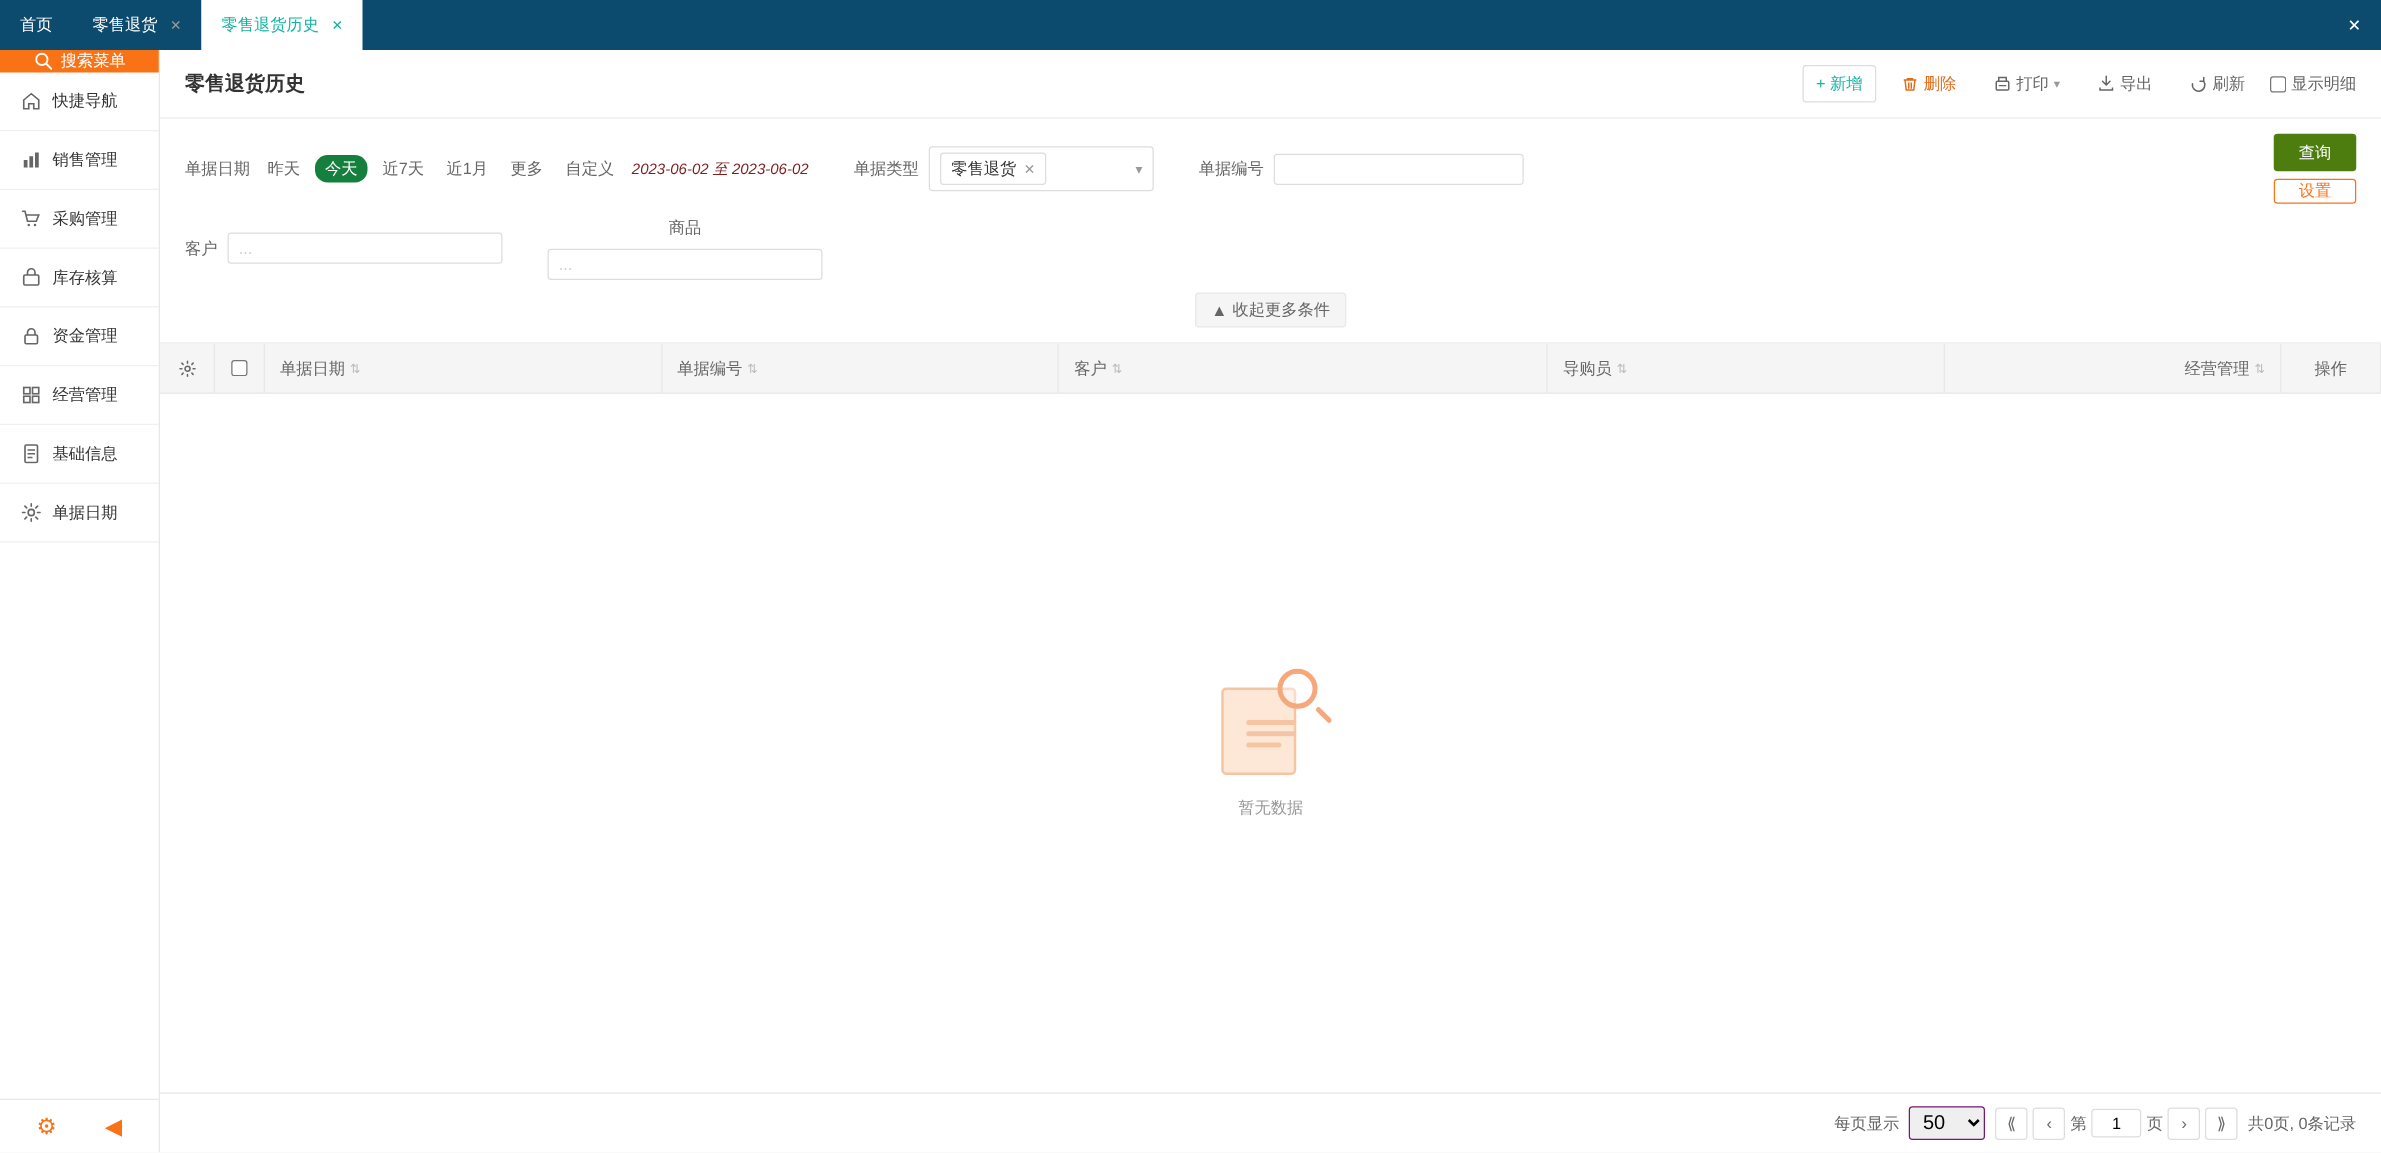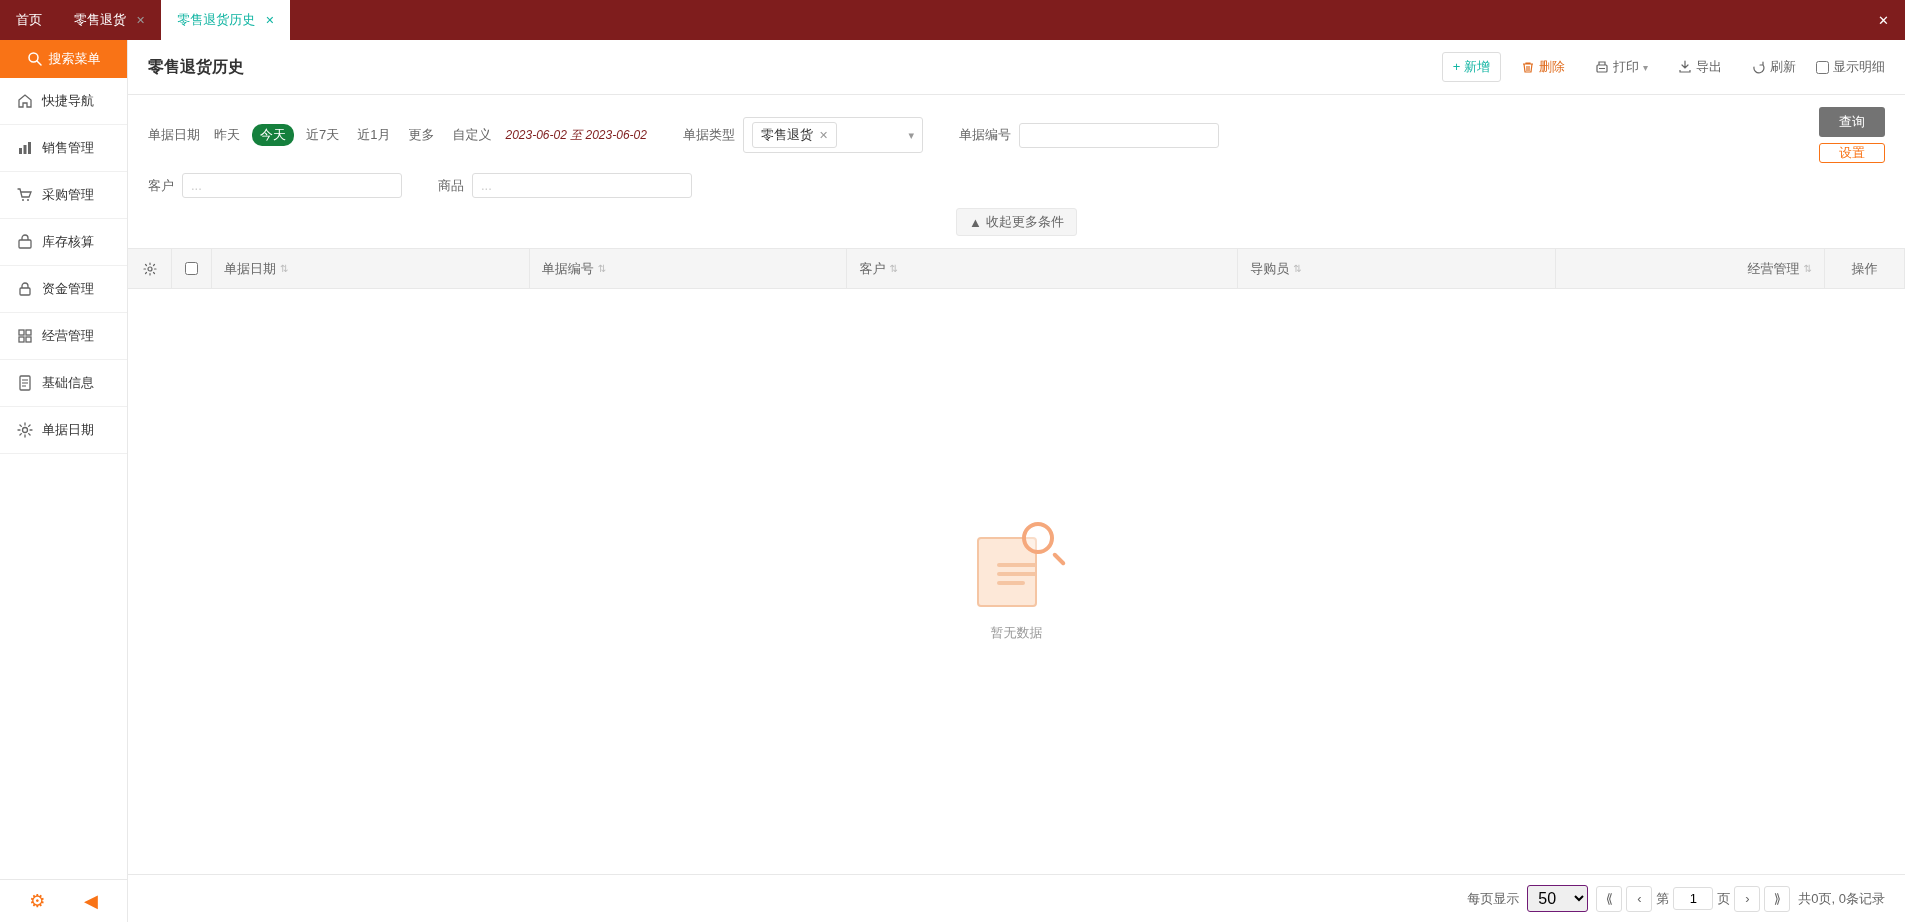--- a/index.html
+++ b/index.html
@@ -1,33 +1,33 @@
 <!DOCTYPE html>
 <html><head>
   <meta charset="utf-8">
   <style>
     * { box-sizing: border-box; margin: 0; padding: 0; }
     body { font-family: 'Microsoft YaHei', Arial, sans-serif; font-size: 13px; color: #333; background: #f5f5f5; height: 922px; overflow: hidden; display: flex; flex-direction: column; }
 
     
-    .top-bar { background: #7f1d1d; display: flex; align-items: center; height: 40px; flex-shrink: 0; }
+    .top-bar { background: #0c4a6e; display: flex; align-items: center; height: 40px; flex-shrink: 0; }
     .top-bar-tabs { display: flex; align-items: stretch; flex: 1; height: 100%; }
     .top-tab { display: flex; align-items: center; padding: 0 16px; color: #fff; font-size: 13px; cursor: pointer; position: relative; gap: 6px; }
     .top-tab.home { background: transparent; }
     .top-tab.active { background: #fff; color: #13b5a3; }
     .top-tab .close-x { font-size: 11px; color: #999; cursor: pointer; margin-left: 4px; }
     .top-tab.active .close-x { color: #13b5a3; }
     .top-bar-right { margin-left: auto; margin-right: 16px; color: #fff; font-size: 13px; cursor: pointer; }
 
     
     .main-layout { display: flex; flex: 1; overflow: hidden; }
 
     
     .sidebar { width: 128px; background: #fff; border-right: 1px solid #e8e8e8; display: flex; flex-direction: column; flex-shrink: 0; }
-    .sidebar-search { background: #f97316; display: flex; align-items: center; justify-content: center; gap: 6px; padding: 10px 8px; color: #fff; font-size: 13px; cursor: pointer; }
+    .sidebar-search { background: #f97316; display: flex; align-items: center; justify-content: center; gap: 6px; padding: 0 8px; color: #fff; font-size: 13px; cursor: pointer; }
     .sidebar-item { display: flex; align-items: center; gap: 8px; padding: 14px 16px; color: #333; cursor: pointer; font-size: 13px; border-bottom: 1px solid #f0f0f0; }
     .sidebar-item .icon { width: 18px; height: 18px; display: flex; align-items: center; justify-content: center; flex-shrink: 0; }
     .sidebar-bottom { margin-top: auto; display: flex; align-items: center; justify-content: space-around; padding: 10px; border-top: 1px solid #e8e8e8; }
     .sidebar-bottom .icon-btn { color: #f97316; cursor: pointer; font-size: 18px; }
 
     
     .content { flex: 1; display: flex; flex-direction: column; overflow: hidden; background: #f5f5f5; }
 
     
     .page-header { background: #fff; padding: 12px 20px; display: flex; align-items: center; justify-content: space-between; border-bottom: 1px solid #e8e8e8; flex-shrink: 0; }
@@ -47,21 +47,21 @@
     .date-btn { padding: 2px 6px; border: none; background: transparent; color: #666; cursor: pointer; font-size: 13px; border-radius: 3px; }
     .date-btn.active { background: #15803d; color: #fff; border-radius: 10px; padding: 2px 8px; }
     .date-range { color: #7f1d1d; font-size: 12px; font-style: italic; }
     .filter-tag { display: flex; align-items: center; gap: 4px; background: #fff; border: 1px solid #ddd; border-radius: 3px; padding: 3px 8px; font-size: 13px; }
     .filter-tag .remove { cursor: pointer; color: #999; font-size: 11px; margin-left: 2px; }
     .filter-select { display: flex; align-items: center; border: 1px solid #ddd; border-radius: 3px; padding: 4px 8px; background: #fff; min-width: 180px; gap: 8px; cursor: pointer; }
     .filter-select .chevron { margin-left: auto; color: #999; font-size: 11px; }
     .filter-input { border: 1px solid #ddd; border-radius: 3px; padding: 4px 8px; font-size: 13px; width: 200px; }
     .filter-placeholder { color: #ccc; }
     .collapse-btn { display: flex; align-items: center; gap: 4px; color: #666; cursor: pointer; font-size: 13px; background: #f5f5f5; border: 1px solid #e8e8e8; border-radius: 3px; padding: 4px 12px; margin: 0 auto; }
-    .query-btn { background: #737373; color: #fff; border: none; border-radius: 3px; padding: 6px 20px; cursor: pointer; font-size: 13px; }
+    .query-btn { background: #4d7c0f; color: #fff; border: none; border-radius: 3px; padding: 6px 20px; cursor: pointer; font-size: 13px; }
     .setting-btn { background: #fff; color: #f97316; border: 1px solid #f97316; border-radius: 3px; padding: 0 16px; cursor: pointer; font-size: 13px; }
     .filter-actions { display: flex; flex-direction: column; gap: 6px; margin-left: auto; }
 
     
     .table-area { flex: 1; background: #fff; margin: 0; overflow: hidden; display: flex; flex-direction: column; }
     .table-header { display: flex; align-items: center; border-bottom: 1px solid #e8e8e8; background: #f5f5f5; padding: 0; height: 40px; flex-shrink: 0; }
     .th { display: flex; align-items: center; padding: 0 12px; font-size: 13px; color: #666; height: 100%; border-right: 1px solid #e8e8e8; gap: 4px; }
     .th.settings { width: 44px; justify-content: center; }
     .th.checkbox { width: 40px; justify-content: center; }
     .th.date { flex: 1.2; }
@@ -289,21 +289,21 @@
         </div>
       </div>
 
       <div class="filter-row">
         <div class="filter-item">
           <span class="filter-label">客户</span>
           <div class="filter-select" style="min-width:220px;">
             <span class="filter-placeholder">...</span>
           </div>
         </div>
-        <div class="filter-item" style="margin-left:20px;">
+        <div class="filter-item" style="margin-left:20px;flex-direction:column;">
           <span class="filter-label">商品</span>
           <div class="filter-select" style="min-width:220px;">
             <span class="filter-placeholder">...</span>
           </div>
         </div>
       </div>
 
       <div style="display:flex;justify-content:center;margin-top:4px;">
         <button class="collapse-btn">
           <span>▲</span>

